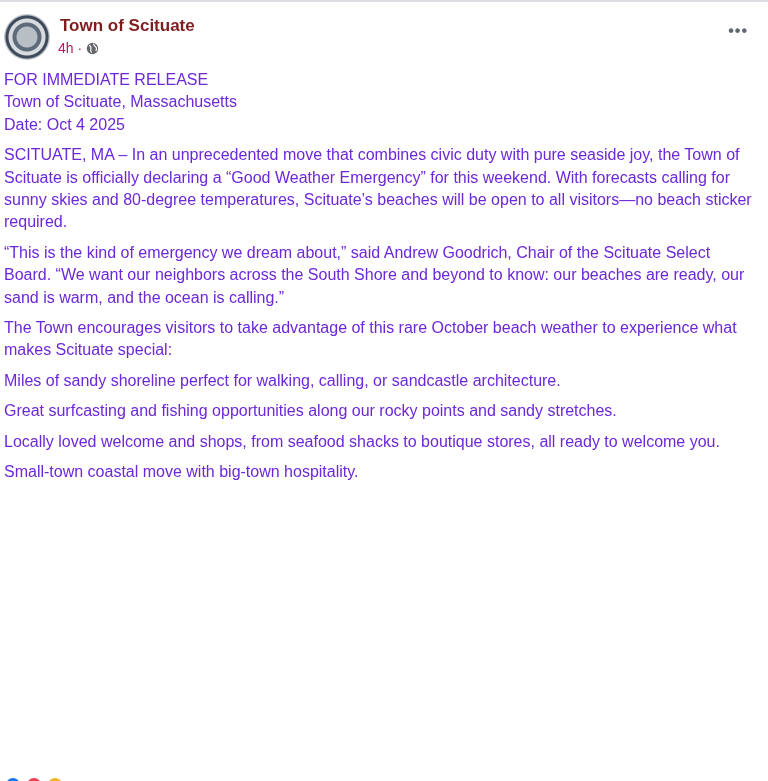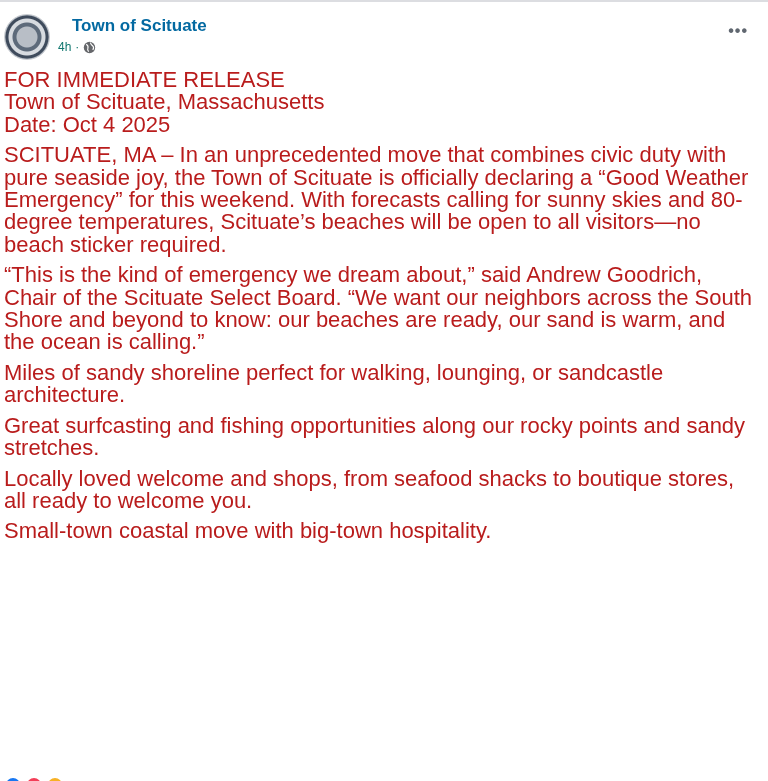--- a/index.html
+++ b/index.html
@@ -3,25 +3,25 @@
 <meta charset="utf-8">
 <style>
   * { box-sizing: border-box; margin: 0; padding: 0; }
   html, body { width: 768px; height: 781px; overflow: hidden; background: #ffffff; }
   body { font-family: "Liberation Sans", sans-serif; color: #050505; position: relative; }
   .topline { position: absolute; top: 0; left: 0; width: 768px; height: 2px; background: #dcdde1; }
   .header { position: absolute; top: 14px; left: 4px; right: 0; height: 48px; }
   .avatar { position: absolute; left: 0; top: 0; width: 46px; height: 46px; border-radius: 50%;
     background: radial-gradient(circle at 50% 50%, #b8bec6 0 10px, #5d6a7a 11px 14px, #d7dbe0 15px 18px, #3f4b5c 19px 21px, #9aa3ae 22px 23px);
     border: 1px solid #c9ccd1; }
-  .page-name { position: absolute; left: 68px; top: 2px; font-size: 17px; font-weight: bold; color: #0369a1; }
-  .meta { position: absolute; left: 54px; top: 26px; font-size: 12px; color: #0f766e; display: flex; align-items: center; gap: 4px; }
+  .page-name { position: absolute; left: 56px; top: 2px; font-size: 17px; font-weight: bold; color: #7f1d1d; }
+  .meta { position: absolute; left: 54px; top: 26px; font-size: 14px; color: #be185d; display: flex; align-items: center; gap: 4px; }
   .globe { width: 13px; height: 13px; display: inline-block; }
   .more { position: absolute; right: 20px; top: 12px; font-size: 16px; color: #606770; letter-spacing: 1px; cursor: pointer; line-height: 10px; font-weight: bold; }
-  .body { position: absolute; left: 4px; top: 69px; right: 10px; font-size: 22px; line-height: 22.4px; color: #b91c1c; }
+  .body { position: absolute; left: 4px; top: 69px; right: 10px; font-size: 16px; line-height: 22.4px; color: #6d28d9; }
   .body p { margin-bottom: 8px; }
   .reactions { position: absolute; left: 4px; top: 776px; display: flex; gap: 3px; }
   .reactions span { width: 18px; height: 18px; border-radius: 50%; display: inline-block; border: 2px solid #fff; }
 </style>
 </head>
 <body>
 
 <div class="topline"></div>
 
 <div class="header">
@@ -35,21 +35,22 @@
       <path d="M4 4 Q7 6 6 9 Q5 11 7 13 M9 2 Q10 5 12 6 Q14 8 12 11" stroke="#fff" stroke-width="1.4" fill="none"></path>
     </svg>
   </div>
   <div class="more">•••</div>
 </div>
 
 <div class="body" id="post-body">
     <p>FOR IMMEDIATE RELEASE<br>Town of Scituate, Massachusetts<br>Date: Oct 4 2025</p>
     <p>SCITUATE, MA – In an unprecedented move that combines civic duty with pure seaside joy, the Town of Scituate is officially declaring a “Good Weather Emergency” for this weekend. With forecasts calling for sunny skies and 80-degree temperatures, Scituate’s beaches will be open to all visitors—no beach sticker required.</p>
     <p>“This is the kind of emergency we dream about,” said Andrew Goodrich, Chair of the Scituate Select Board. “We want our neighbors across the South Shore and beyond to know: our beaches are ready, our sand is warm, and the ocean is calling.”</p>
-    <p>Miles of sandy shoreline perfect for walking, lounging, or sandcastle architecture.</p>
+    <p>The Town encourages visitors to take advantage of this rare October beach weather to experience what makes Scituate special:</p>
+    <p>Miles of sandy shoreline perfect for walking, calling, or sandcastle architecture.</p>
     <p>Great surfcasting and fishing opportunities along our rocky points and sandy stretches.</p>
     <p>Locally loved welcome and shops, from seafood shacks to boutique stores, all ready to welcome you.</p>
     <p>Small-town coastal move with big-town hospitality.</p>
   </div>
 
 <div class="reactions" id="reactions">
     <span style="background: rgb(24, 119, 242);"></span>
     <span style="background: rgb(243, 62, 88);"></span>
     <span style="background: rgb(247, 177, 37);"></span>
   </div>

